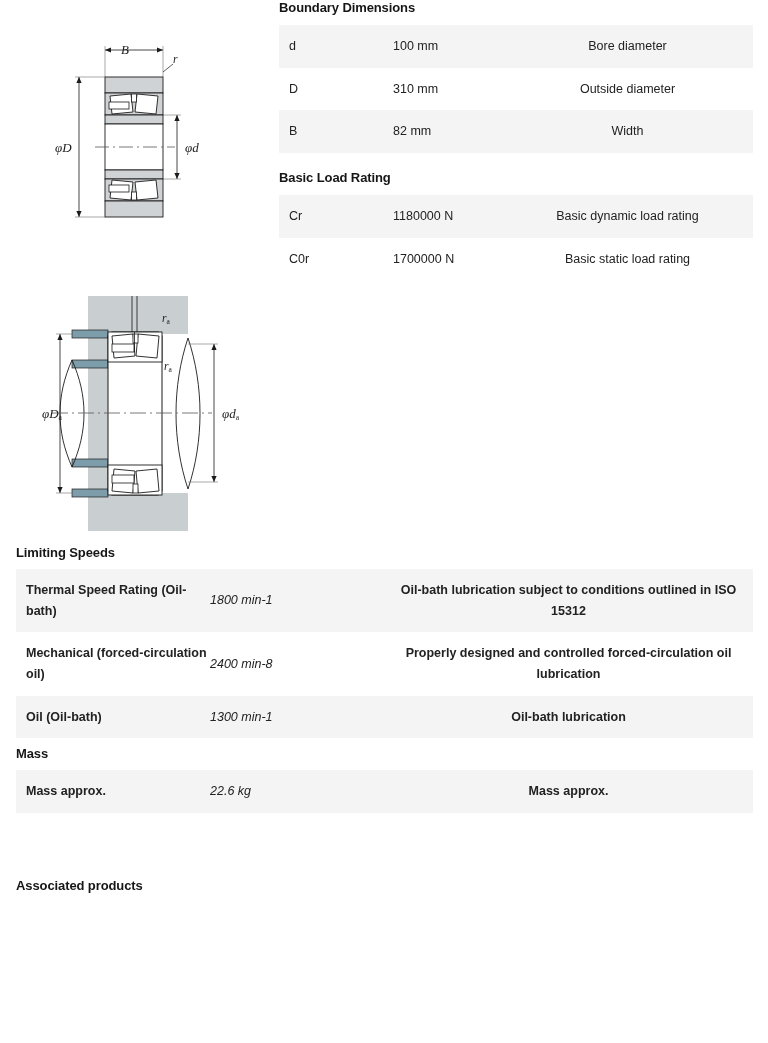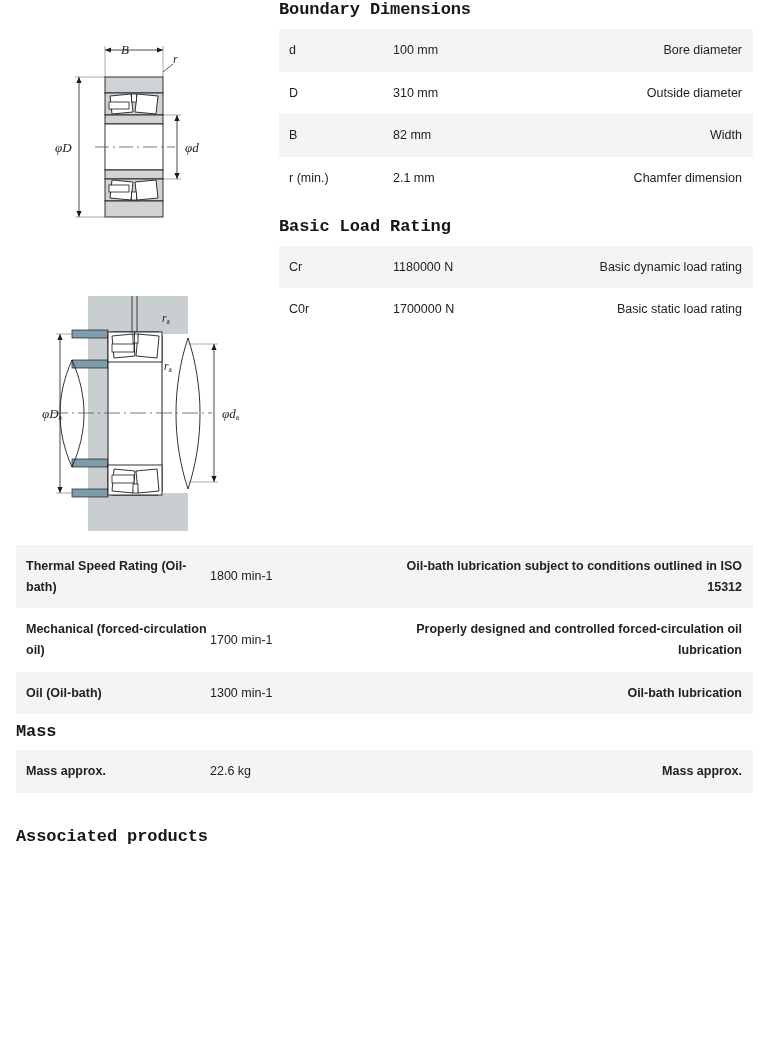--- a/index.html
+++ b/index.html
@@ -38,55 +38,55 @@
   }
 
   .right-col {
     position: absolute;
     left: 279px; top: 0;
     width: 474px;
   }
 
   
   .sec-head {
-    font-size: 17px;
+    font-size: 13px;
     font-weight: bold;
     color: #161616;
     letter-spacing: -0.1px;
-    font-family: Liberation Mono, monospace;
+    font-family: Liberation Sans, sans-serif;
   }
 
   
   .tbl {
     width: 100%;
     border-collapse: collapse;
     table-layout: fixed;
   }
   .tbl td {
     font-size: 12.5px;
     color: #222222;
     vertical-align: middle;
     padding: 11px 0;
     line-height: 1.65;
   }
   .tbl tr:nth-child(odd) { background: #f4f4f4; }
   .tbl tr:nth-child(even) { background: #ffffff; }
 
   .c-label { padding-left: 10px !important; }
   .c-value { }
-  .c-desc  { text-align: right; padding-right: 11px !important; }
+  .c-desc  { text-align: center; padding-right: 11px !important; }
 
   
   .tbl-right .c-label { width: 114px; }
   .tbl-right .c-value { width: 120px; }
 
   
   .tbl-wide { }
   .tbl-wide .c-label { width: 194px; padding-left: 10px !important; font-weight: bold; }
-  .tbl-wide .c-value { width: 185px; }
+  .tbl-wide .c-value { width: 185px; font-style: italic; }
   .tbl-wide .c-desc  { padding-right: 11px !important; font-weight: bold; }
 
   
   .lower {
     position: absolute;
     left: 16px; top: 545px;
     width: 737px;
   }
   .gap-sm { height: 8px; }
   .gap-md { height: 17px; }
@@ -251,25 +251,20 @@
         <tr>
           <td class="c-label">D</td>
           <td class="c-value">310 mm</td>
           <td class="c-desc">Outside diameter</td>
         </tr>
         <tr>
           <td class="c-label">B</td>
           <td class="c-value">82 mm</td>
           <td class="c-desc">Width</td>
         </tr>
-        <tr>
-          <td class="c-label">r (min.)</td>
-          <td class="c-value">2.1 mm</td>
-          <td class="c-desc">Chamfer dimension</td>
-        </tr>
       </tbody>
     </table>
 
     <div class="gap-md"></div>
 
     <div class="sec-head" style="padding-bottom:10px;">Basic Load Rating</div>
     <table class="tbl tbl-right">
       <tbody>
         <tr>
           <td class="c-label">Cr</td>
@@ -281,30 +276,31 @@
           <td class="c-value">1700000 N</td>
           <td class="c-desc">Basic static load rating</td>
         </tr>
       </tbody>
     </table>
   </div>
 </div>
 
 <div class="lower">
 
+  <div class="sec-head" style="padding-bottom:9px;">Limiting Speeds</div>
   <table class="tbl tbl-wide">
     <tbody>
       <tr>
         <td class="c-label">Thermal Speed Rating (Oil-bath)</td>
         <td class="c-value">1800 min-1</td>
         <td class="c-desc">Oil-bath lubrication subject to conditions outlined in ISO 15312</td>
       </tr>
       <tr>
         <td class="c-label">Mechanical (forced-circulation oil)</td>
-        <td class="c-value">1700 min-1</td>
+        <td class="c-value">2400 min-8</td>
         <td class="c-desc">Properly designed and controlled forced-circulation oil lubrication</td>
       </tr>
       <tr>
         <td class="c-label">Oil (Oil-bath)</td>
         <td class="c-value">1300 min-1</td>
         <td class="c-desc">Oil-bath lubrication</td>
       </tr>
     </tbody>
   </table>
 
@@ -316,14 +312,14 @@
       <tr>
         <td class="c-label">Mass approx.</td>
         <td class="c-value">22.6 kg</td>
         <td class="c-desc">Mass approx.</td>
       </tr>
     </tbody>
   </table>
 
   <div class="gap-lg"></div>
 
-  <div class="sec-head" style="padding-bottom:9px;">Associated products</div>
+  <div class="sec-head" style="padding-bottom:9px;margin-top:31px;">Associated products</div>
 </div>
 
 </body></html>

